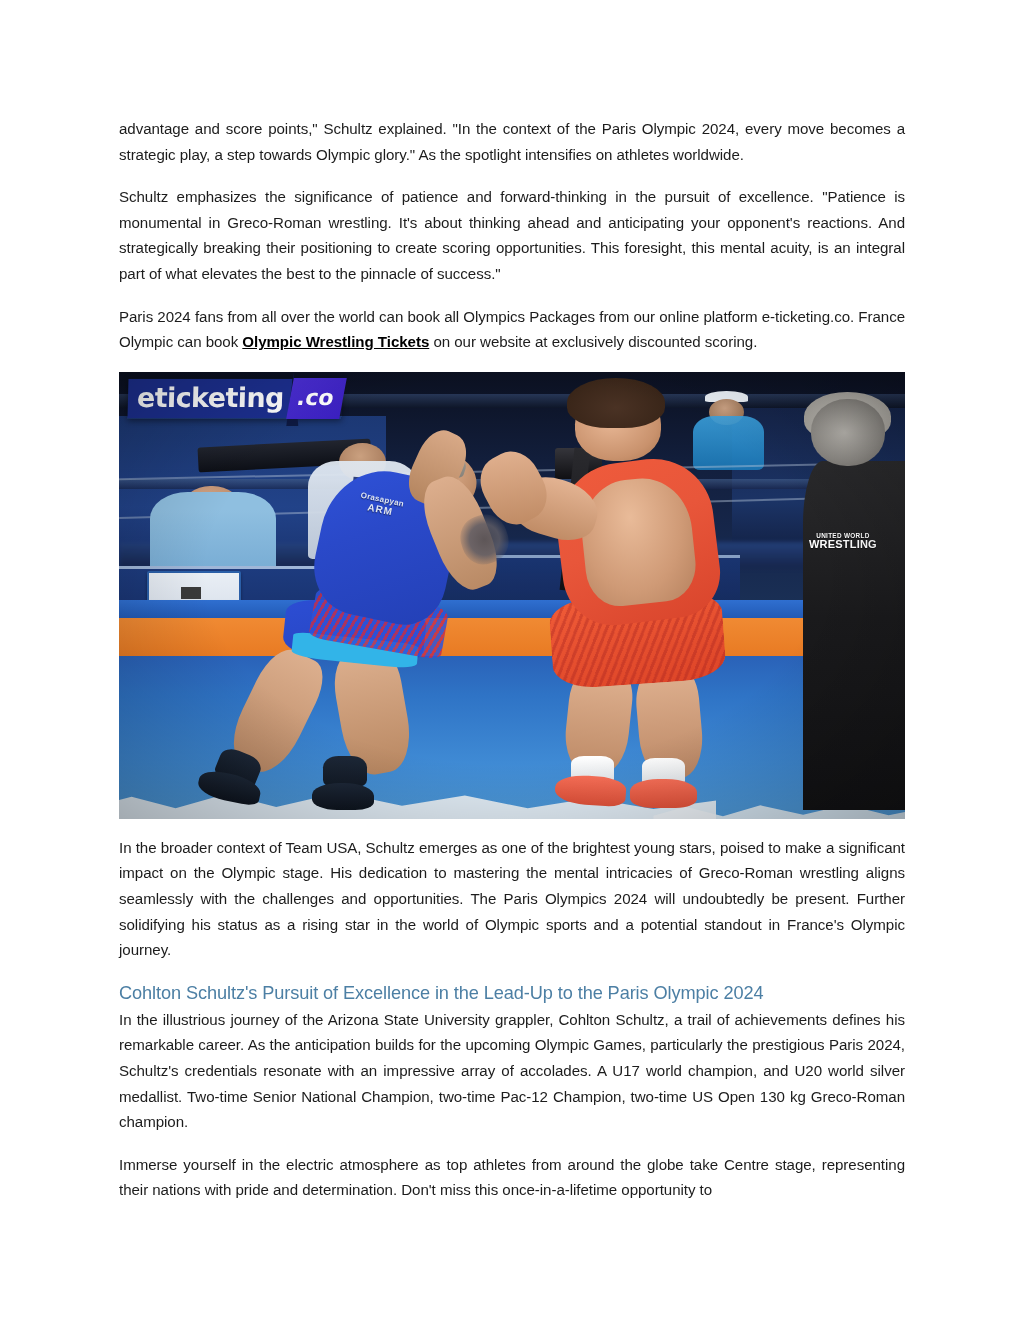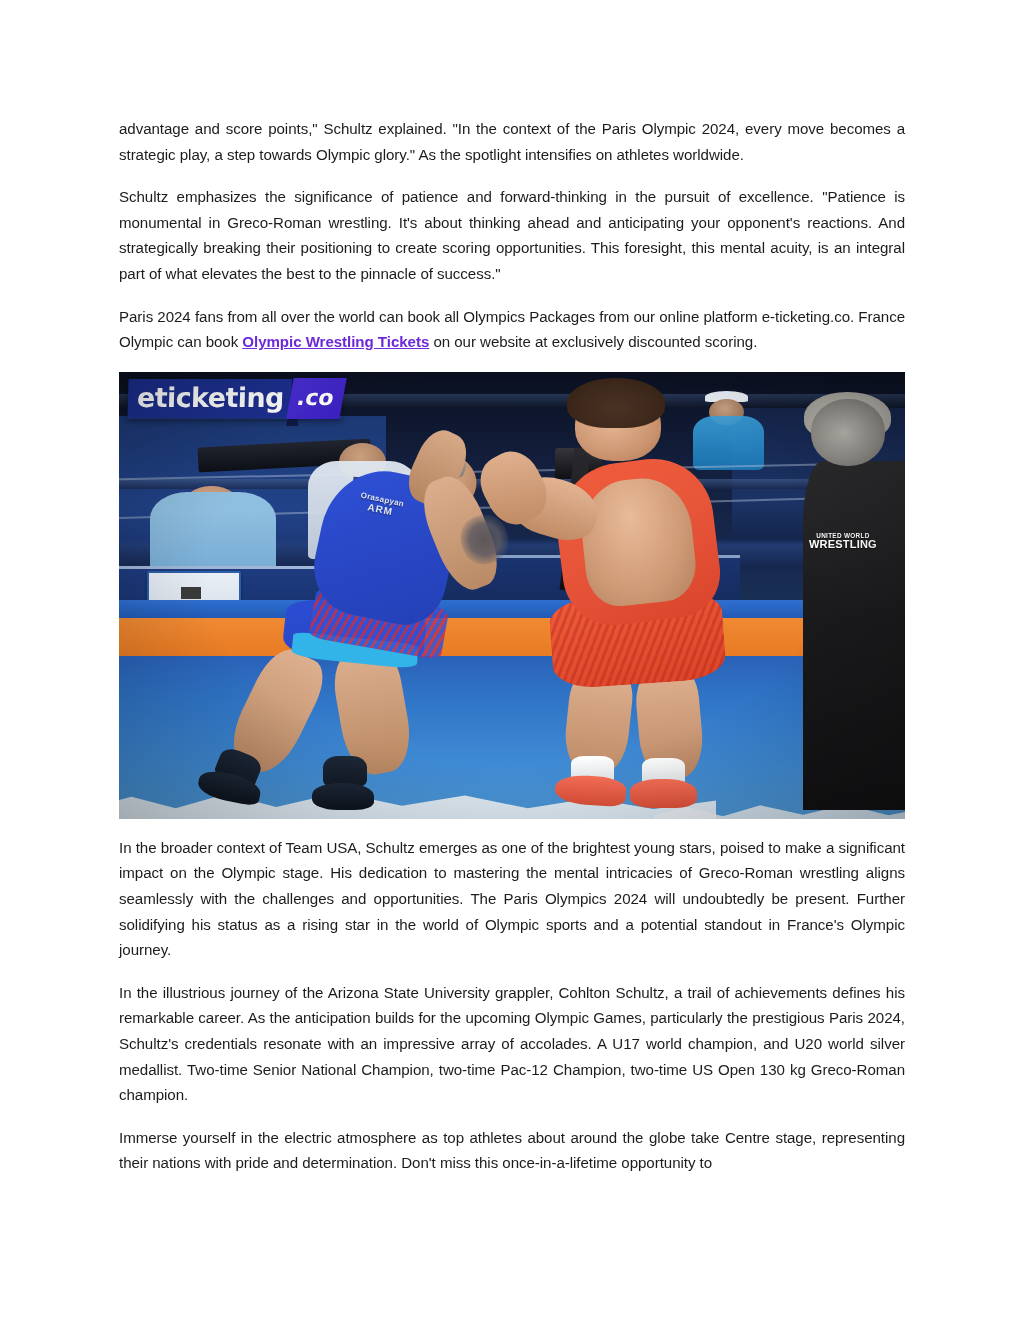--- a/index.html
+++ b/index.html
@@ -30,21 +30,21 @@
   }
   p.body-para {
     margin: 0 0 17px 0;
     font-size: 15.1px;
     line-height: 25.6px;
     text-align: justify;
     color: #1c1c1c;
     letter-spacing: -0.05px;
   }
   a.inline-link {
-    color: #6d28d9;
+    color: #000000;
     font-weight: bold;
     text-decoration: underline;
   }
   h2.section-heading {
     margin: 0 0 1px 0;
     font-size: 18.2px;
     line-height: 26px;
     font-weight: normal;
     color: #4c7fa4;
     letter-spacing: -0.1px;
@@ -700,19 +700,20 @@
           <div class="logo-tree"></div>
           <div class="logo-co">.co</div>
         </div>
 
         <div class="vignette"></div>
       </div>
     </figure>
 
     <p class="body-para">In the broader context of Team USA, Schultz emerges as one of the brightest young stars, poised to make a significant impact on the Olympic stage. His dedication to mastering the mental intricacies of Greco-Roman wrestling aligns seamlessly with the challenges and opportunities. The Paris Olympics 2024 will undoubtedly be present. Further solidifying his status as a rising star in the world of Olympic sports and a potential standout in France's Olympic journey.</p>
 
+    <h2 class="section-heading">Cohlton Schultz's Pursuit of Excellence in the Lead-Up to the Paris Olympic 2024</h2>
 
     <p class="body-para">In the illustrious journey of the Arizona State University grappler, Cohlton Schultz, a trail of achievements defines his remarkable career. As the anticipation builds for the upcoming Olympic Games, particularly the prestigious Paris 2024, Schultz's credentials resonate with an impressive array of accolades. A U17 world champion, and U20 world silver medallist. Two-time Senior National Champion, two-time Pac-12 Champion, two-time US Open 130 kg Greco-Roman champion.</p>
 
-    <p class="body-para">Immerse yourself in the electric atmosphere as top athletes about around the globe take Centre stage, representing their nations with pride and determination. Don't miss this once-in-a-lifetime opportunity to</p>
+    <p class="body-para">Immerse yourself in the electric atmosphere as top athletes from around the globe take Centre stage, representing their nations with pride and determination. Don't miss this once-in-a-lifetime opportunity to</p>
 
   </div>
 </div>
 
 </body></html>

